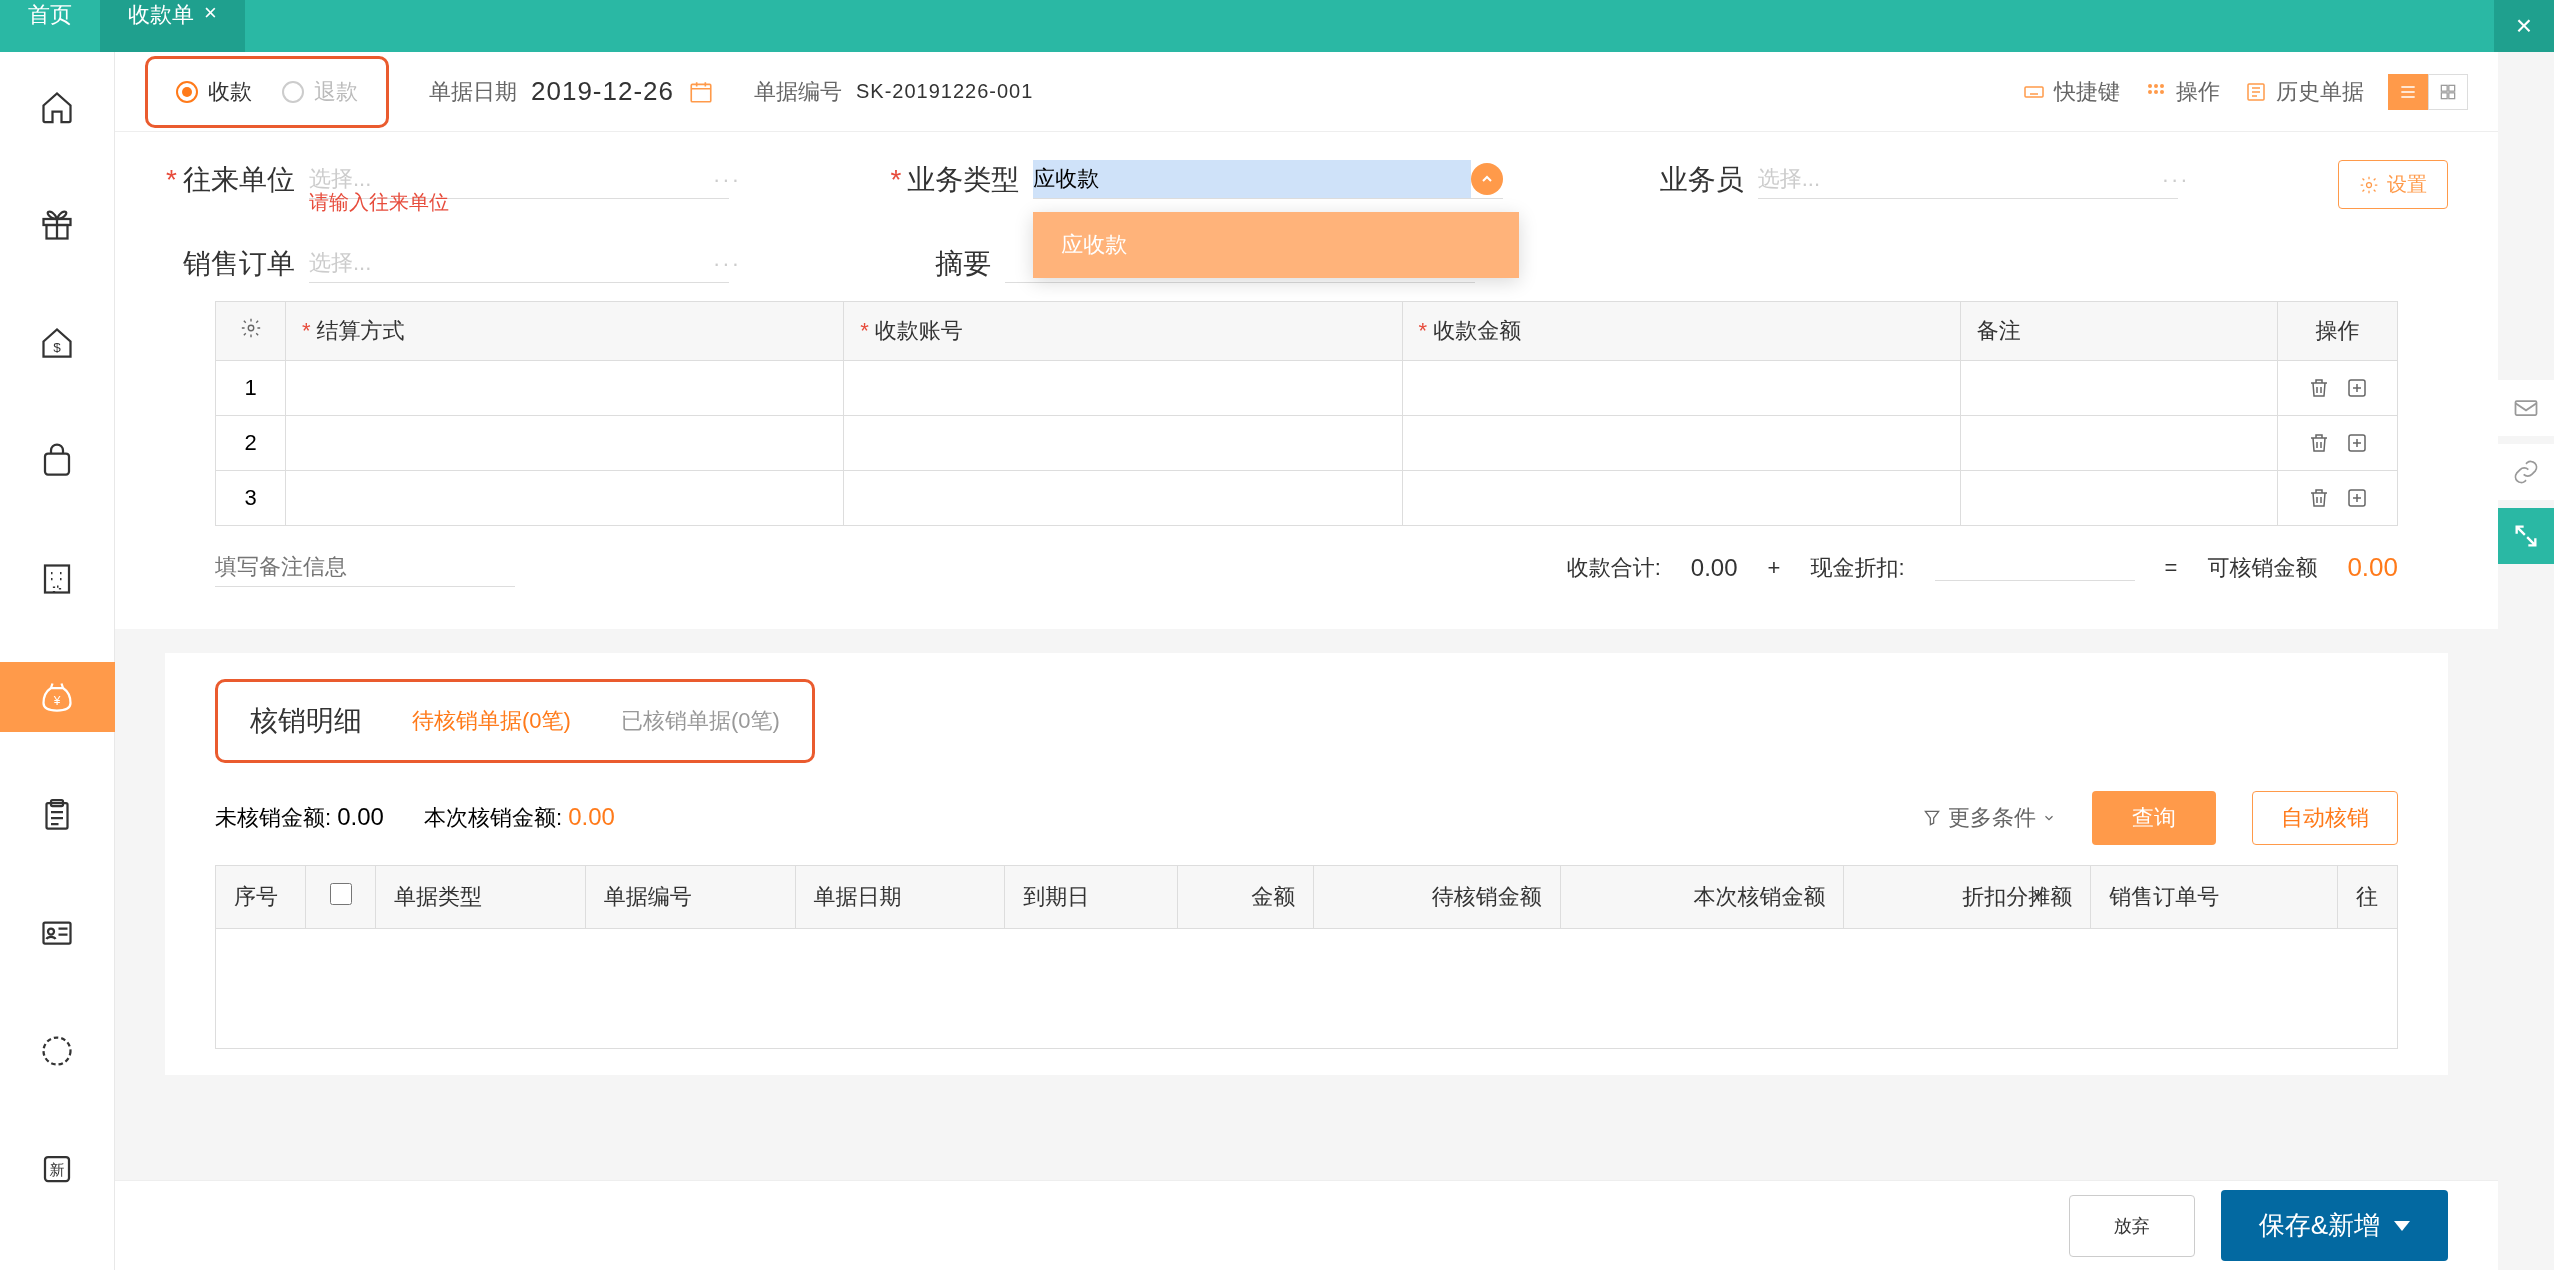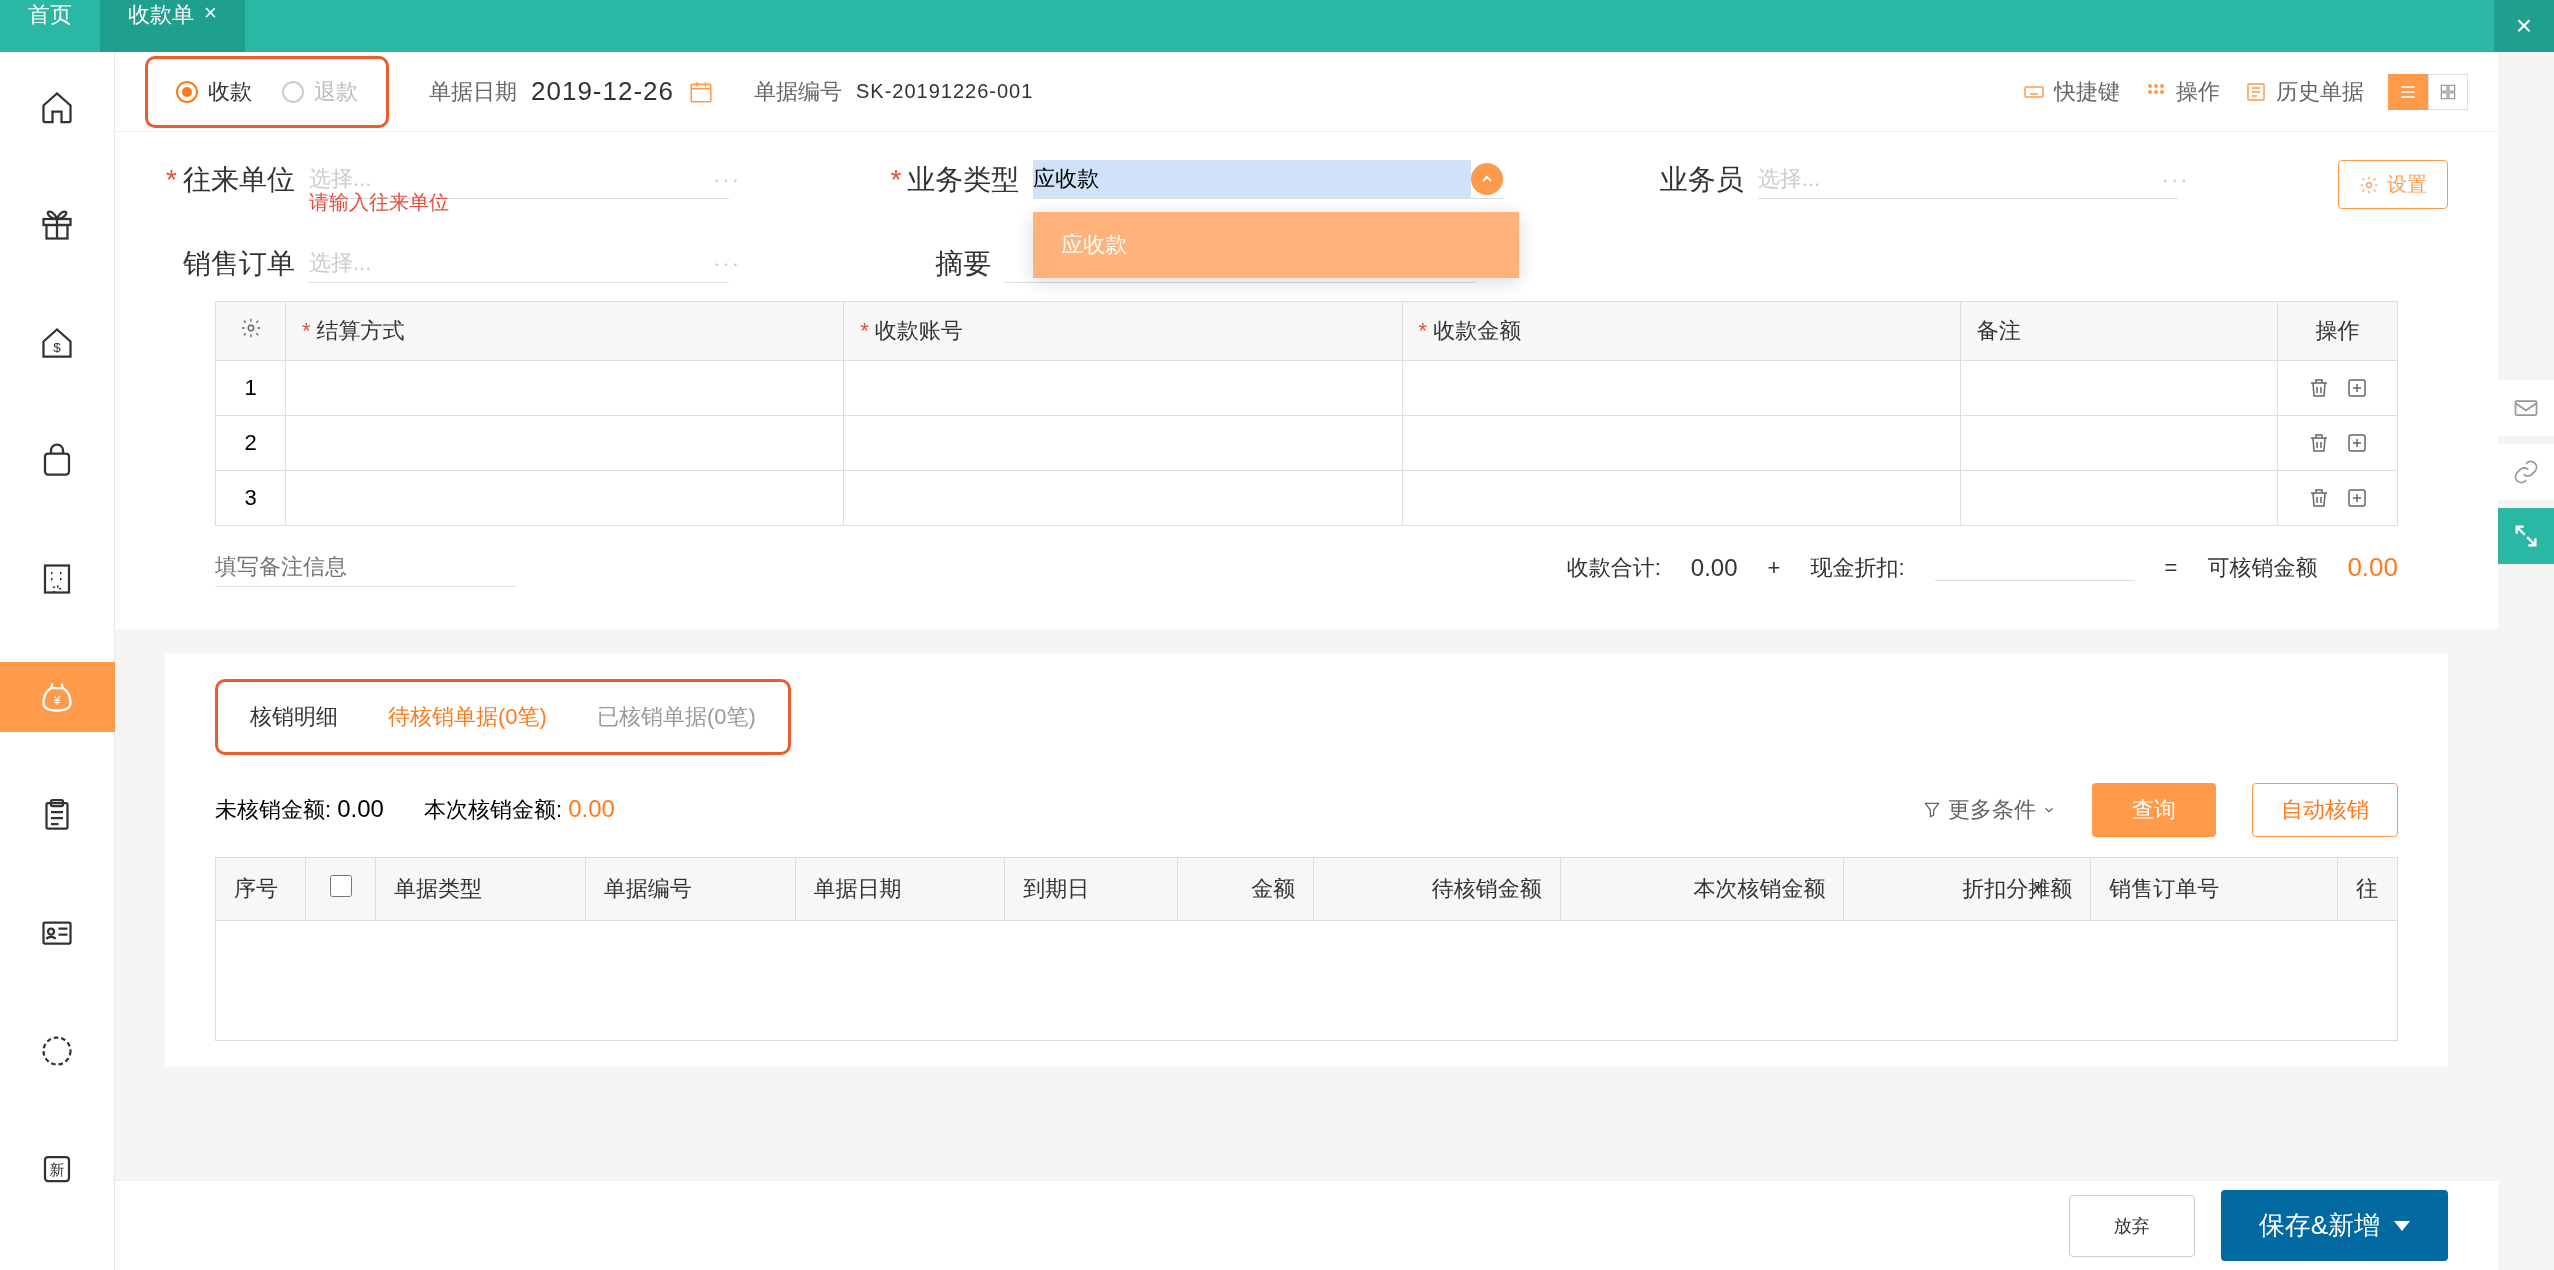--- a/index.html
+++ b/index.html
@@ -83,21 +83,21 @@
 .summary { display: flex; align-items: center; padding: 22px 50px; background: #fff; font-size: 22px; }
 .remark-input { border: none; border-bottom: 1px solid #ddd; width: 300px; font-size: 22px; padding: 6px 0; color: #333; outline: none; }
 .summary-right { margin-left: auto; display: flex; align-items: center; gap: 30px; color: #333; }
 .summary-right .amt { font-size: 24px; }
 .summary-right .amt.orange { color: #ff7a1a; font-size: 26px; font-weight: 500; }
 .disc-input { border: none; border-bottom: 1px solid #ddd; width: 200px; font-size: 22px; outline: none; }
 
 
 .writeoff { background: #fff; margin: 24px 50px 0 50px; padding: 26px 0; }
 .wo-head { border: 3px solid #ea5b2e; border-radius: 10px; display: inline-flex; align-items: center; padding: 20px 32px; margin: 0 0 28px 50px; gap: 50px; }
-.wo-title { font-size: 22px; color: #333; }
+.wo-title { font-size: 28px; color: #333; }
 .wo-tab { font-size: 22px; cursor: pointer; }
 .wo-tab.active { color: #ff7a1a; }
 .wo-tab.inactive { color: #999; }
 .wo-meta { display: flex; align-items: center; padding: 0 50px 20px 50px; font-size: 22px; gap: 40px; }
 .wo-meta .amt2 { font-size: 24px; }
 .wo-meta .orange { color: #ff7a1a; }
 .wo-actions { margin-left: auto; display: flex; align-items: center; gap: 36px; }
 .more-cond { color: #666; cursor: pointer; display: flex; align-items: center; gap: 6px; }
 .btn-orange { background: #ff9a4a; color: #fff; border: none; padding: 12px 40px; border-radius: 4px; font-size: 22px; cursor: pointer; }
 .btn-outline { background: #fff; color: #ff7a1a; border: 1.5px solid #ff9a4a; padding: 11px 28px; border-radius: 4px; font-size: 22px; cursor: pointer; }

